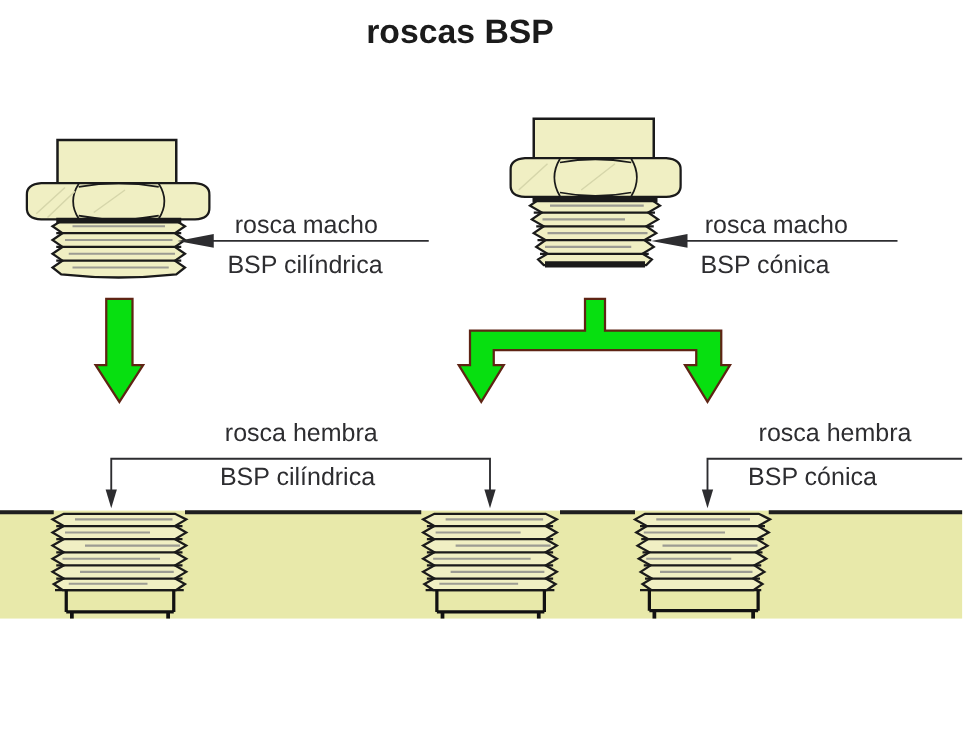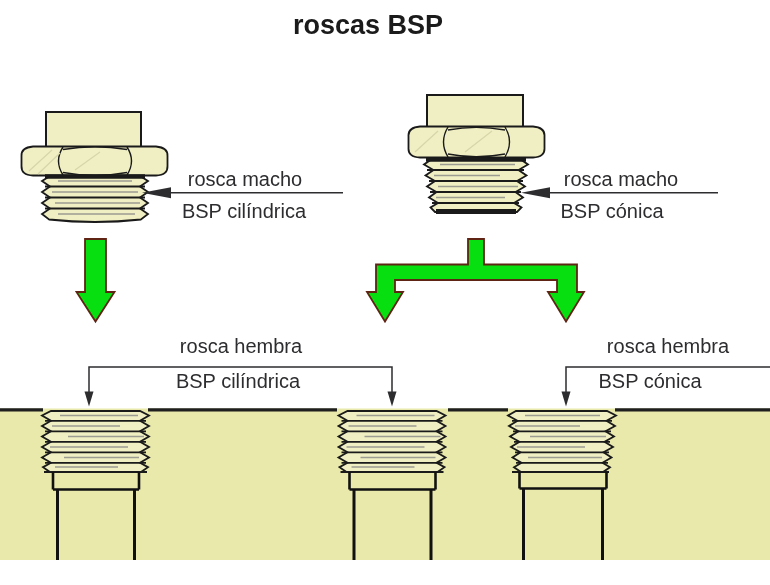--- a/index.html
+++ b/index.html
@@ -1,16 +1,16 @@
 <!DOCTYPE html>
 <html><head>
 <meta charset="utf-8">
 <style>
   html,body{margin:0;padding:0;background:#fff;}
-  .stage{position:relative;width:770px;height:560px;background:#ffffff;overflow:hidden;
+  .stage{position:relative;width:770px;height:495px;background:#ffffff;overflow:hidden;
          font-family:"Liberation Sans",sans-serif;}
   svg{display:block;}
   .title{font-family:"Liberation Sans",sans-serif;font-size:27px;font-weight:bold;fill:#1b1b1b;}
   .lbl{font-family:"Liberation Sans",sans-serif;font-size:20px;fill:#2d2d30;}
   .outline{stroke:#1a1a1a;stroke-width:1.8;stroke-linejoin:miter;}
   .outline2{stroke:#1a1a1a;stroke-width:2;}
   .hexline{stroke:#1a1a1a;stroke-width:1.4;fill:none;}
   .hatch{stroke:#d6d6aa;stroke-width:1.2;fill:none;}
   .tline{stroke:#1a1a1a;stroke-width:1.8;fill:none;}
   .gline{stroke:#9c9c93;stroke-width:1.7;fill:none;}

